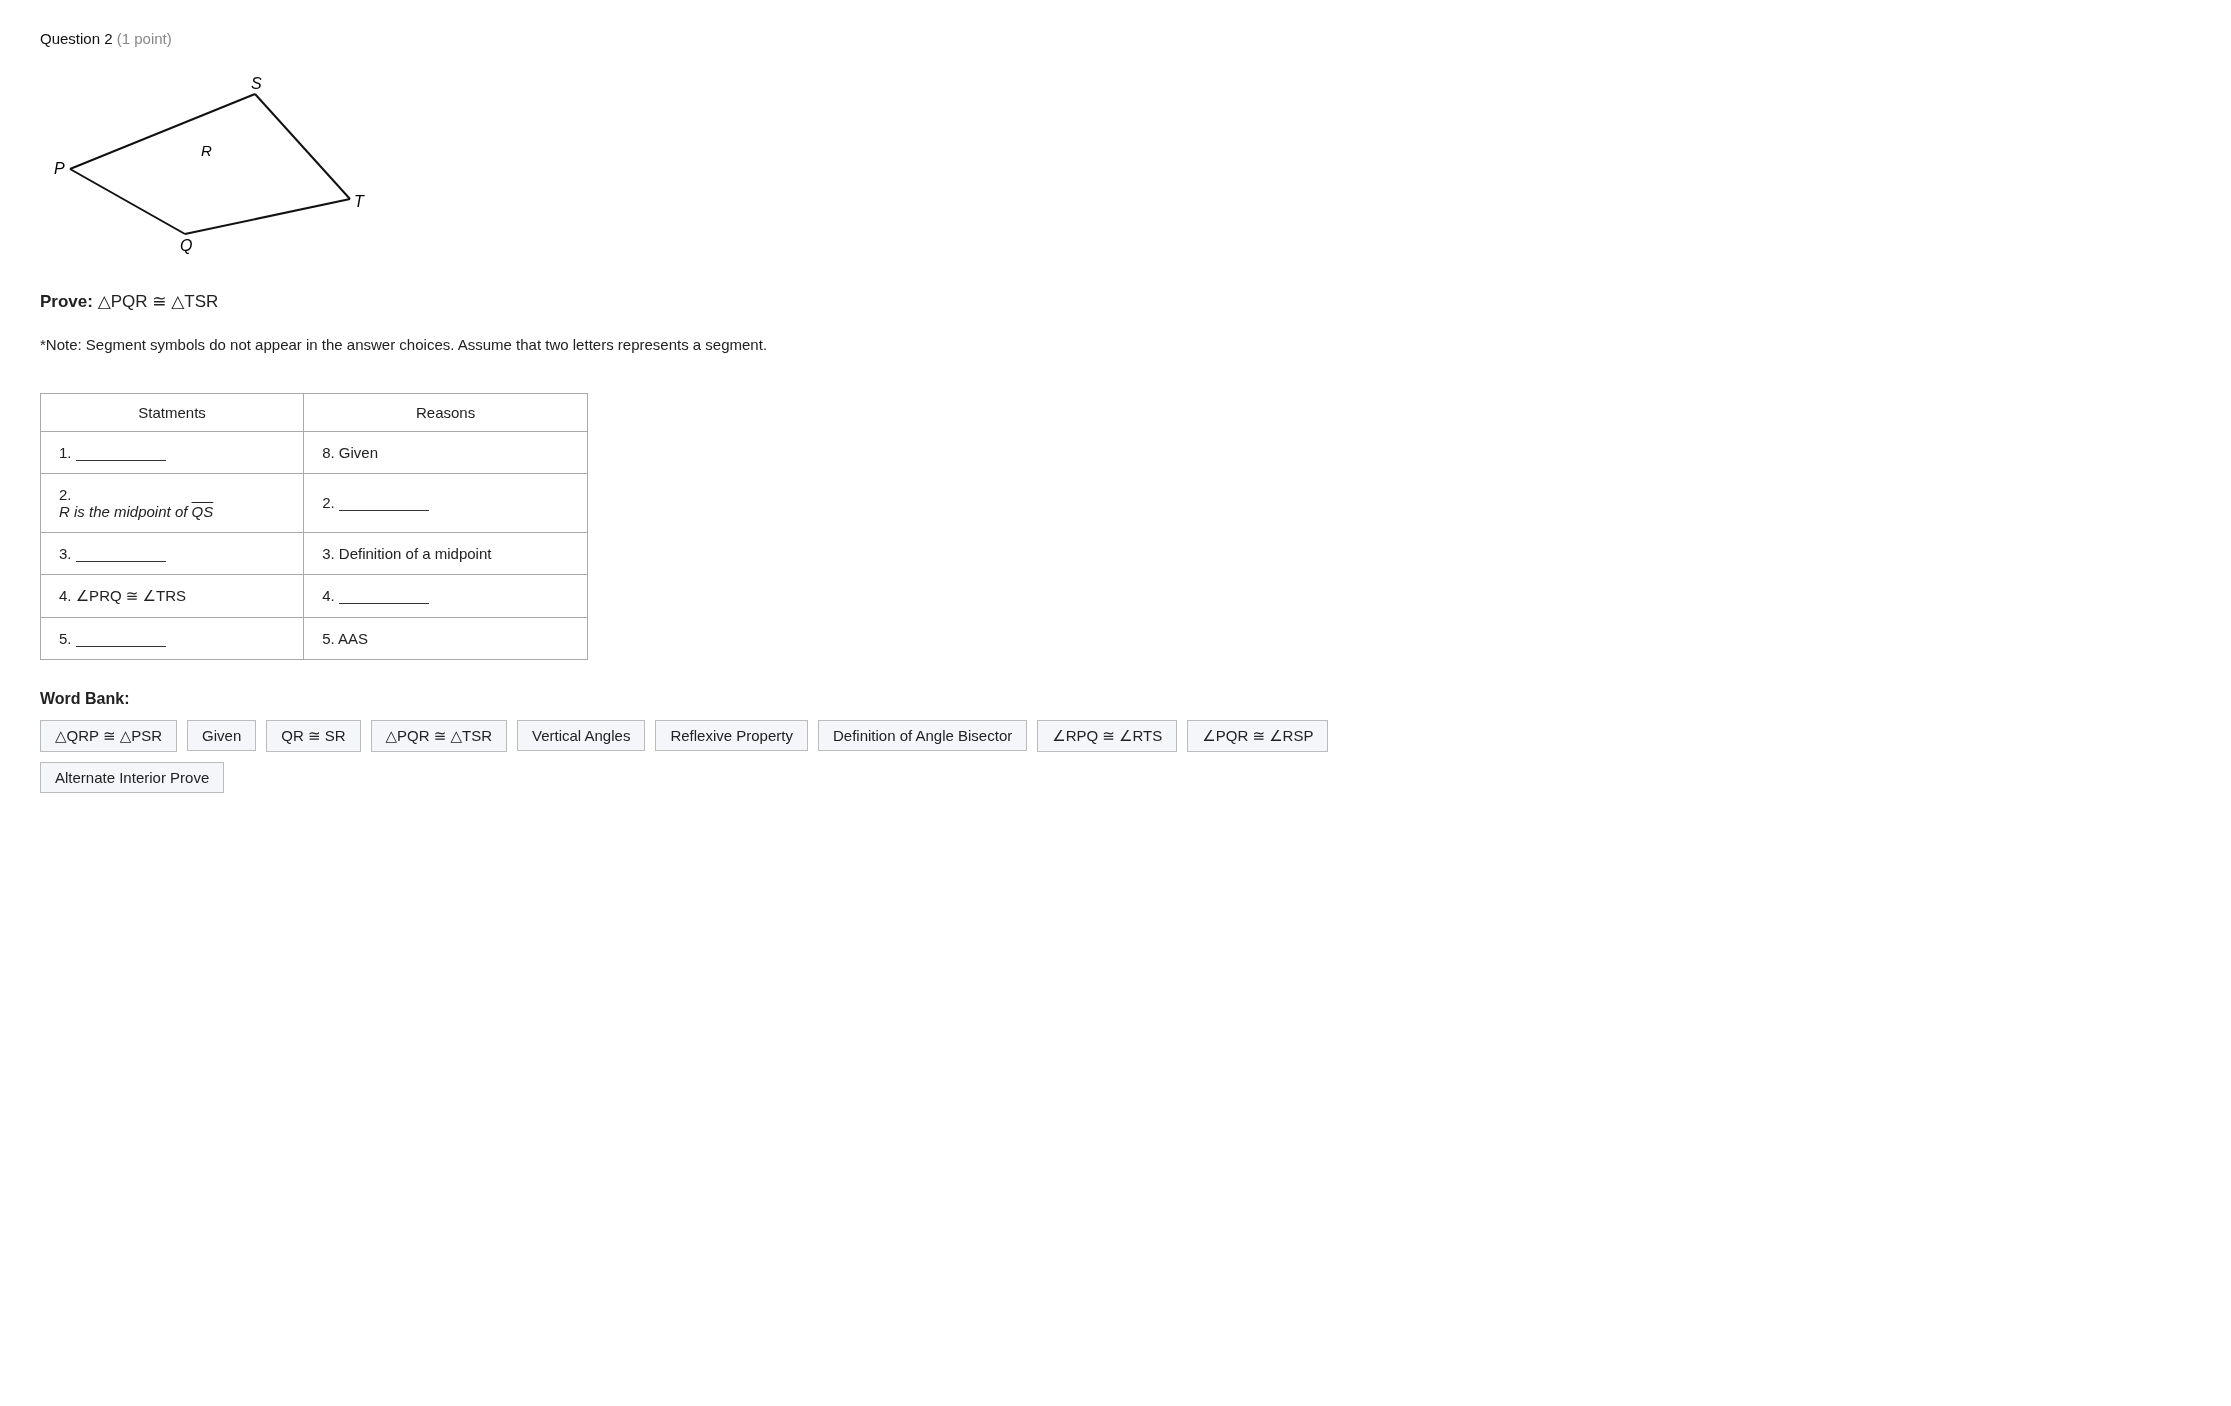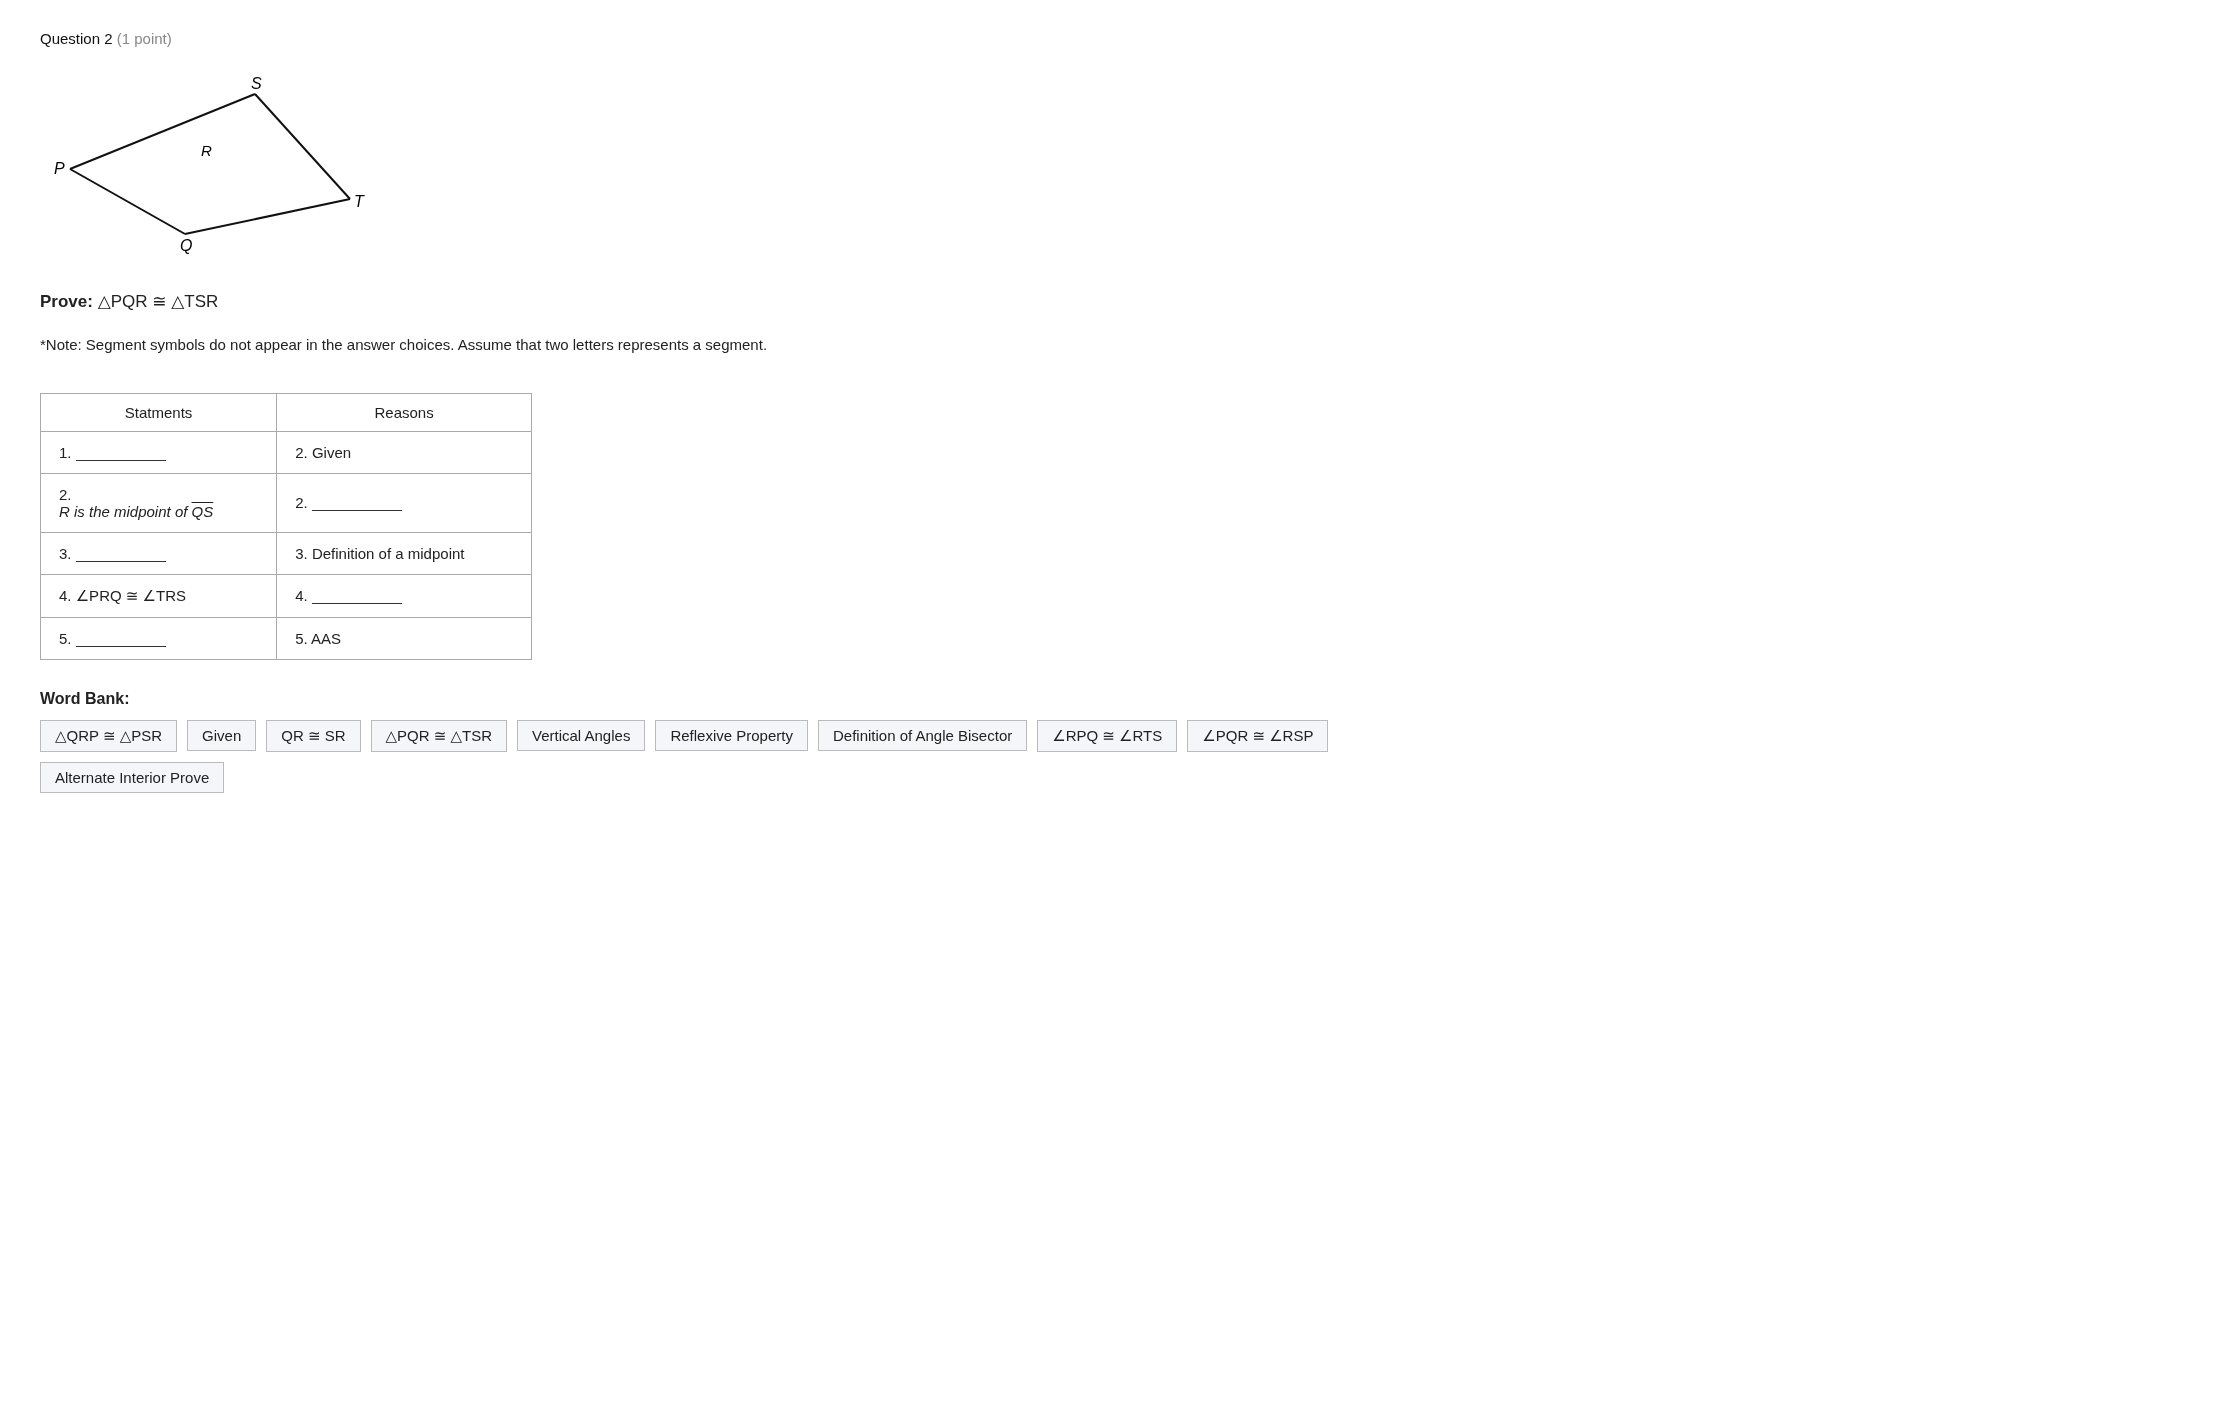--- a/index.html
+++ b/index.html
@@ -34,21 +34,21 @@
     .overline {
       text-decoration: overline;
     }
     .note-text {
       font-size: 15px;
       margin-bottom: 12px;
       color: #222;
     }
     table {
       border-collapse: collapse;
-      width: 492px;
+      width: 548px;
       margin-bottom: 30px;
       font-size: 15px;
       margin-top: 40px;
     }
     table th {
       border: 1px solid #aaa;
       padding: 10px 18px;
       background: #fff;
       font-weight: normal;
       text-align: center;
@@ -135,21 +135,21 @@
       <th>Statments</th>
       <th>Reasons</th>
     </tr>
   </thead>
   <tbody>
 
     <tr>
       <td>
         1. <span class="blank"></span>
       </td>
-      <td>2. Given</td>
+      <td>8. Given</td>
     </tr>
 
     <tr>
       <td>
         2.<br>
         <span class="italic">R is the midpoint of </span><span class="overline italic">QS</span>
       </td>
       <td>2. <span class="blank"></span></td>
     </tr>
 

